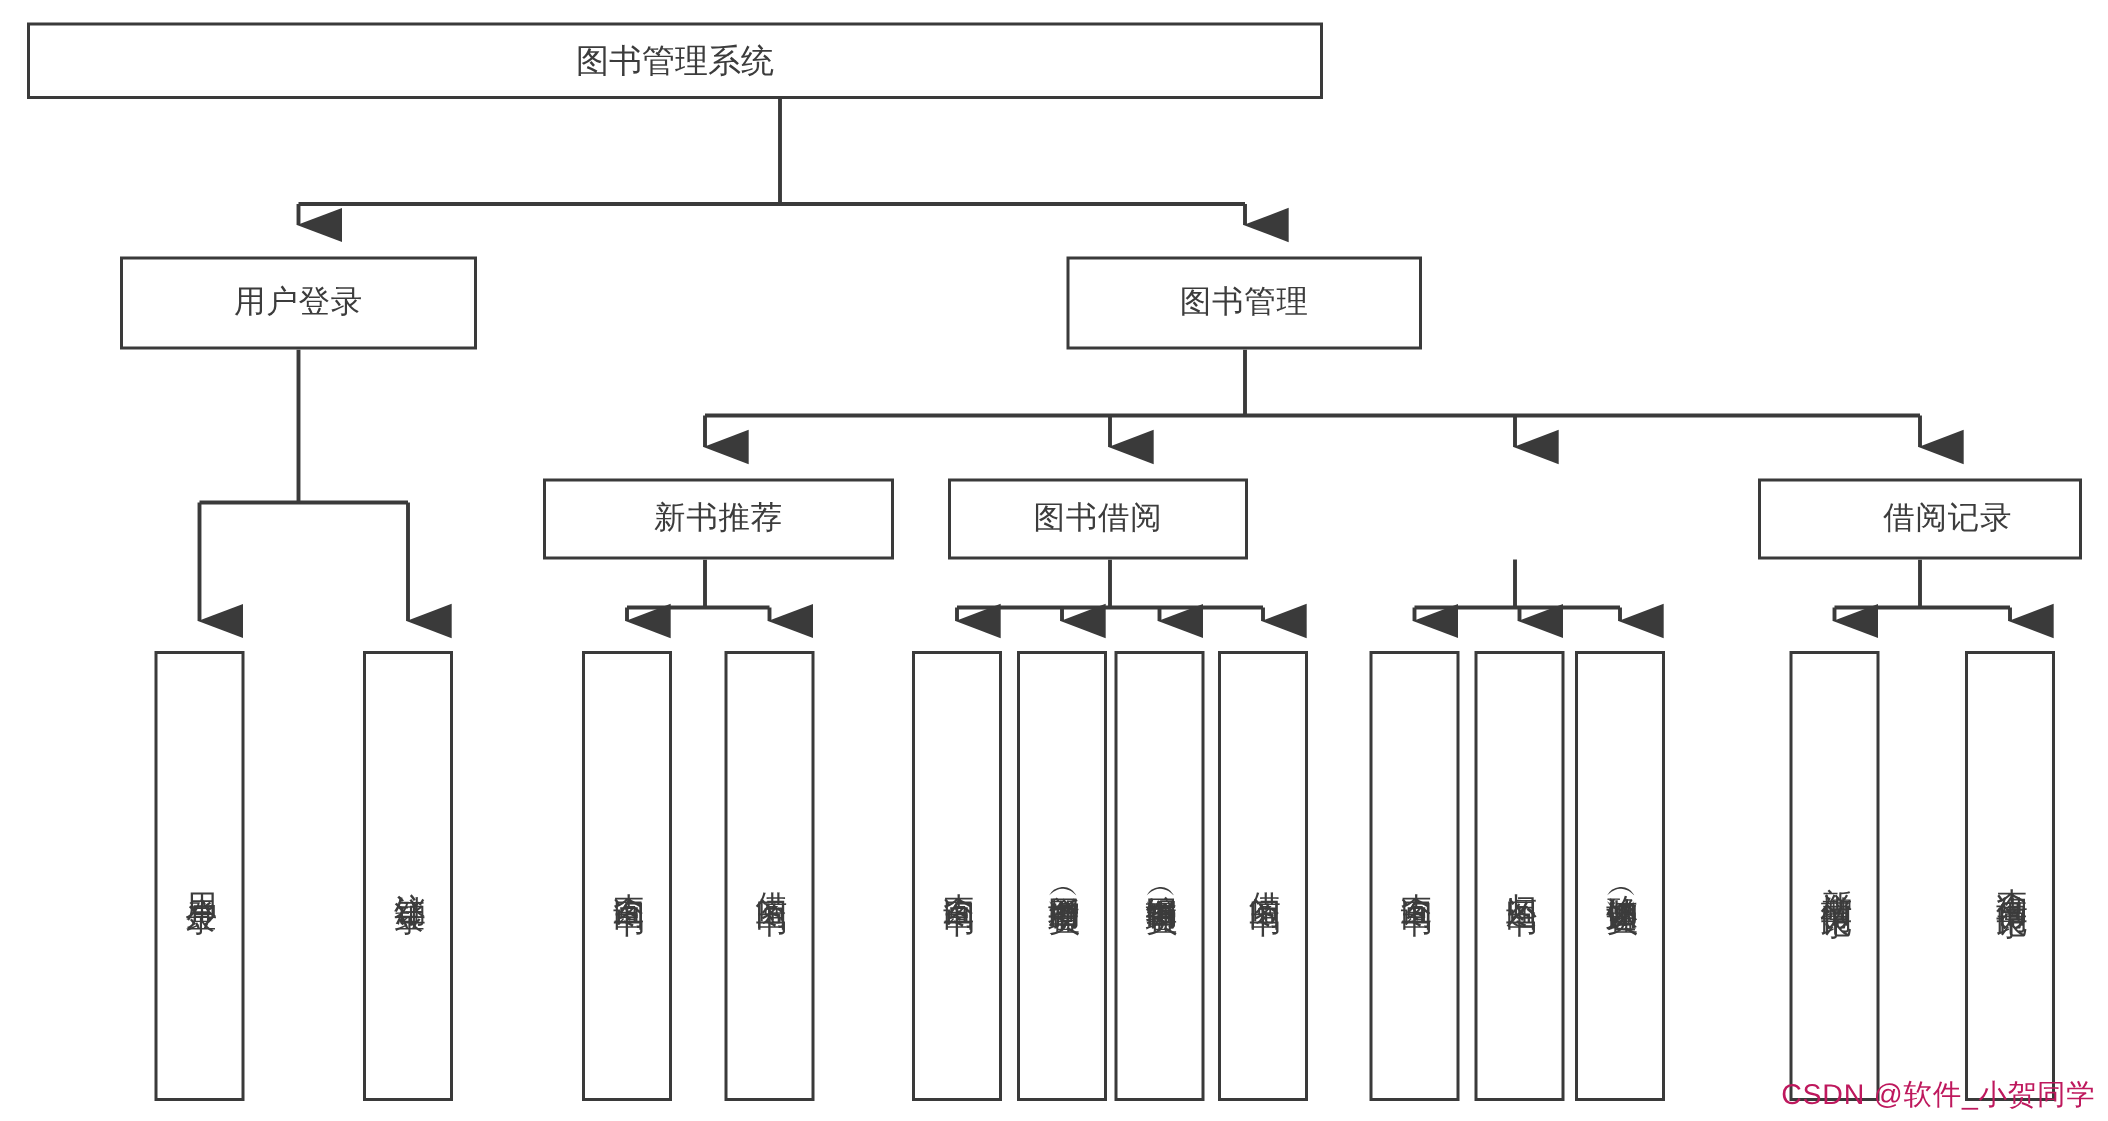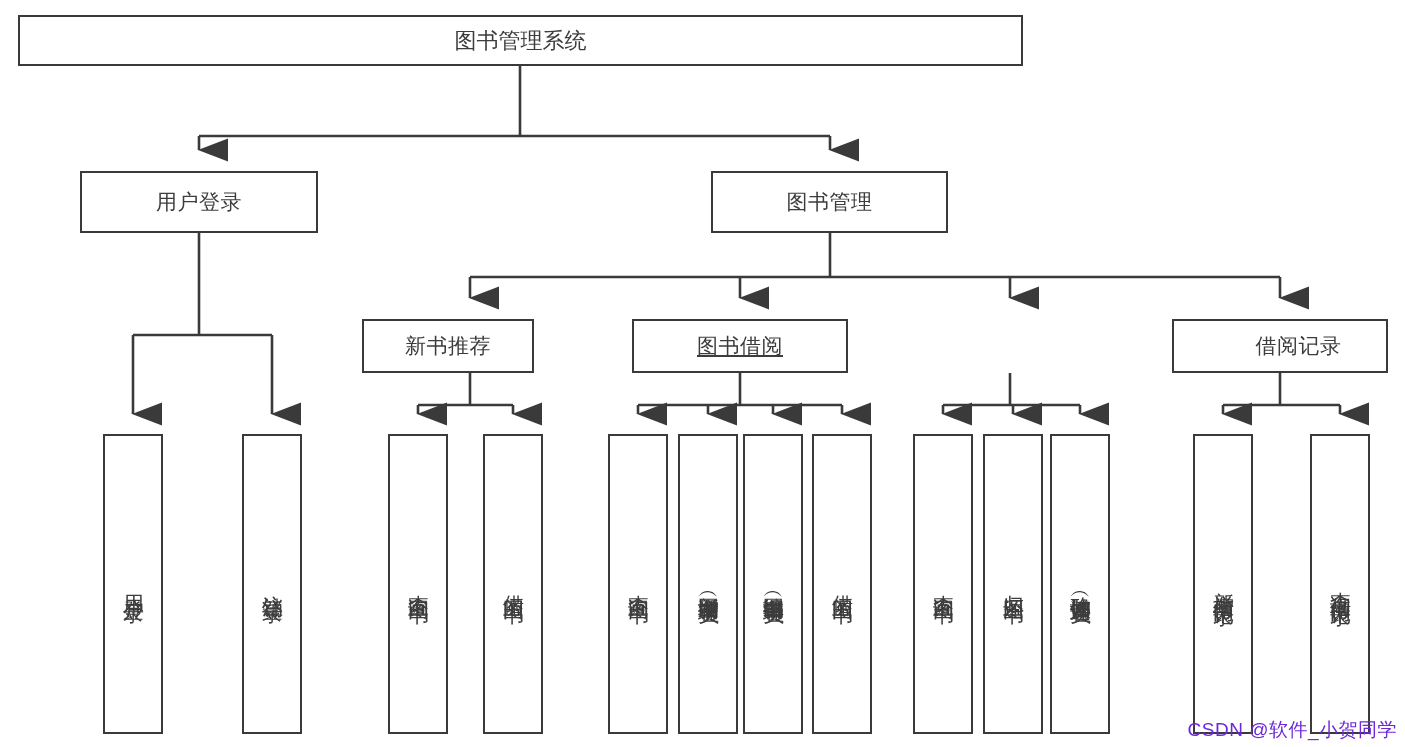--- a/index.html
+++ b/index.html
@@ -55,21 +55,21 @@
   }
   .node-label {
     display: block;
     white-space: pre-line;
   }
   .watermark {
     position: absolute;
     right: 8px;
     bottom: 4px;
     font-size: 19px;
-    color: #6d28d9;
+    color: #be185d;
     white-space: nowrap;
     letter-spacing: 0.5px;
     pointer-events: none;
   }
 </style>
 </head>
 <body>
 
 <div id="diagram-root">
 
@@ -116,35 +116,35 @@
       <path d="M 1013 405 L 1013 414" marker-end="url(#arrow)"></path>
       <path d="M 1080 405 L 1080 414" marker-end="url(#arrow)"></path>
 
       <path d="M 1280 373 L 1280 405"></path>
       <path d="M 1223 405 L 1340 405"></path>
       <path d="M 1223 405 L 1223 414" marker-end="url(#arrow)"></path>
       <path d="M 1340 405 L 1340 414" marker-end="url(#arrow)"></path>
     </g>
   </svg>
 
-  <div class="node-box root" style="left:18px; top:15px; width:1005px; height:51px;">
+  <div class="node-box root" style="left:18px; top:15px; width:864px; height:51px;">
     <span class="node-label">图书管理系统</span>
   </div>
 
   <div class="node-box horizontal" style="left:80px; top:171px; width:238px; height:62px;">
     <span class="node-label">用户登录</span>
   </div>
   <div class="node-box horizontal" style="left:711px; top:171px; width:237px; height:62px;">
     <span class="node-label">图书管理</span>
   </div>
 
-  <div class="node-box horizontal" style="left:362px; top:319px; width:172px; height:54px;">
+  <div class="node-box horizontal" style="left:362px; top:319px; width:234px; height:54px;">
     <span class="node-label">新书推荐</span>
   </div>
-  <div class="node-box horizontal" style="left:632px; top:319px; width:216px; height:54px;text-decoration:underline;">
+  <div class="node-box horizontal" style="left:632px; top:319px; width:200px; height:54px;">
     <span class="node-label">图书借阅</span>
   </div>
   <div class="node-box horizontal" style="left:1172px; top:319px; width:216px; height:54px;padding-left:37px;">
     <span class="node-label">借阅记录</span>
   </div>
 
   <div class="node-box vertical" style="left:103px; top:434px; width:60px; height:300px;">
     <span class="node-label">用户登录</span>
   </div>
   <div class="node-box vertical" style="left:242px; top:434px; width:60px; height:300px;">

